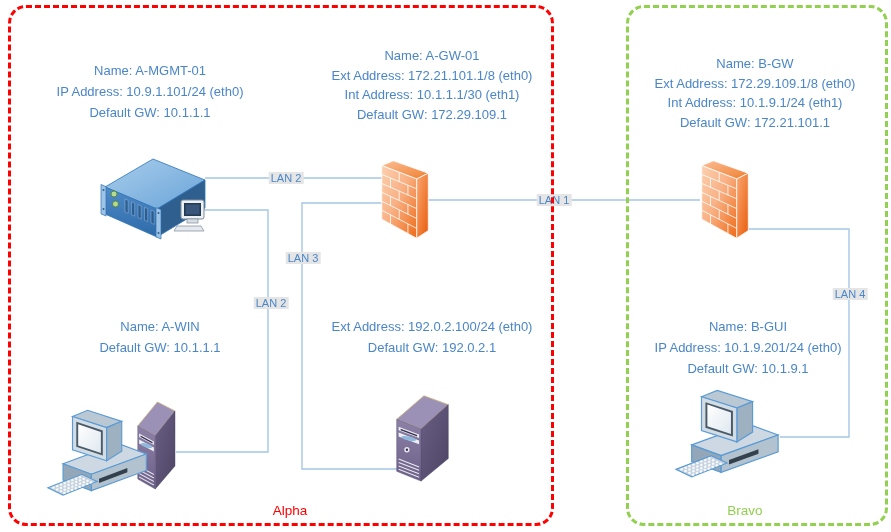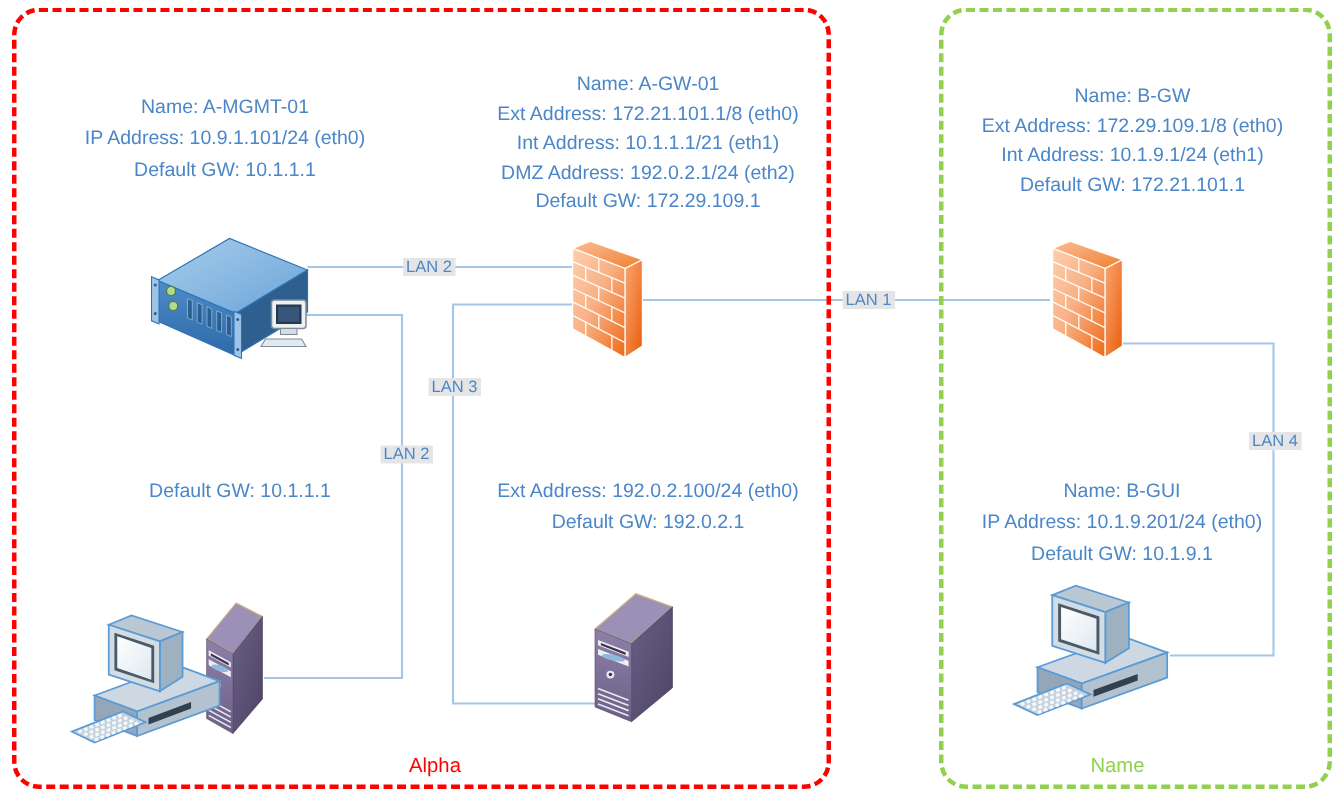--- a/index.html
+++ b/index.html
@@ -134,47 +134,47 @@
       <polyline points="190,210 268,210 268,452 176,452"></polyline>
       <polyline points="385,203 302,203 302,469 400,469"></polyline>
       <polyline points="425,200 700,200"></polyline>
       <polyline points="744,229 849,229 849,437 780,437"></polyline>
     </g>
   </svg>
 
   <div class="zone alpha"></div>
   <div class="zone bravo"></div>
   <div class="zone-label alpha">Alpha</div>
-  <div class="zone-label bravo">Name</div>
+  <div class="zone-label bravo">Bravo</div>
 
   <div class="lan-chip" style="left:286px;top:178px;">LAN 2</div>
   <div class="lan-chip" style="left:271px;top:303px;">LAN 2</div>
   <div class="lan-chip" style="left:303px;top:258px;">LAN 3</div>
-  <div class="lan-chip" style="left:579px;top:200px;">LAN 1</div>
+  <div class="lan-chip" style="left:554px;top:200px;">LAN 1</div>
   <div class="lan-chip" style="left:850px;top:294px;">LAN 4</div>
 
   <div class="dev-label" style="left:150px;top:60px;">
     <span>Name: A-MGMT-01</span>
     <span>IP Address: 10.9.1.101/24 (eth0)</span>
     <span>Default GW: 10.1.1.1</span>
   </div>
   <div class="dev-label tight" style="left:432px;top:46px;">
     <span>Name: A-GW-01</span>
     <span>Ext Address: 172.21.101.1/8 (eth0)</span>
-    <span>Int Address: 10.1.1.1/21 (eth1)</span>
-    <span>DMZ Address: 192.0.2.1/24 (eth2)</span>
+    <span>Int Address: 10.1.1.1/30 (eth1)</span>
     <span>Default GW: 172.29.109.1</span>
   </div>
   <div class="dev-label tight" style="left:755px;top:54px;">
     <span>Name: B-GW</span>
     <span>Ext Address: 172.29.109.1/8 (eth0)</span>
     <span>Int Address: 10.1.9.1/24 (eth1)</span>
     <span>Default GW: 172.21.101.1</span>
   </div>
   <div class="dev-label" style="left:160px;top:316px;">
+    <span>Name: A-WIN</span>
     <span>Default GW: 10.1.1.1</span>
   </div>
   <div class="dev-label" style="left:432px;top:316px;">
     <span>Ext Address: 192.0.2.100/24 (eth0)</span>
     <span>Default GW: 192.0.2.1</span>
   </div>
   <div class="dev-label" style="left:748px;top:316px;">
     <span>Name: B-GUI</span>
     <span>IP Address: 10.1.9.201/24 (eth0)</span>
     <span>Default GW: 10.1.9.1</span>

